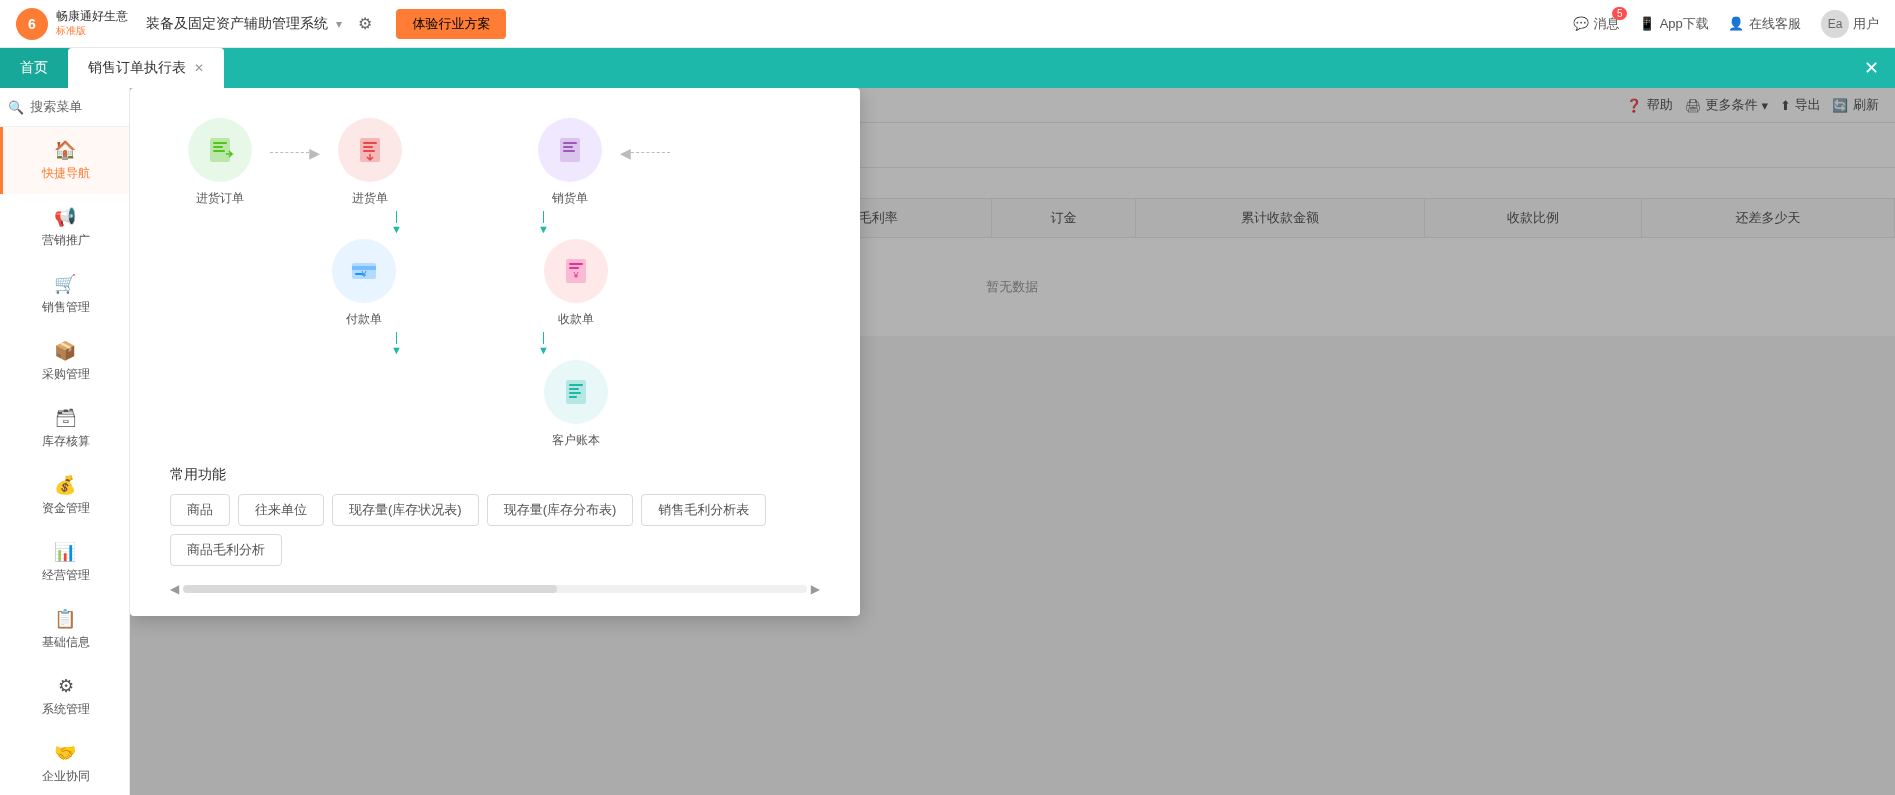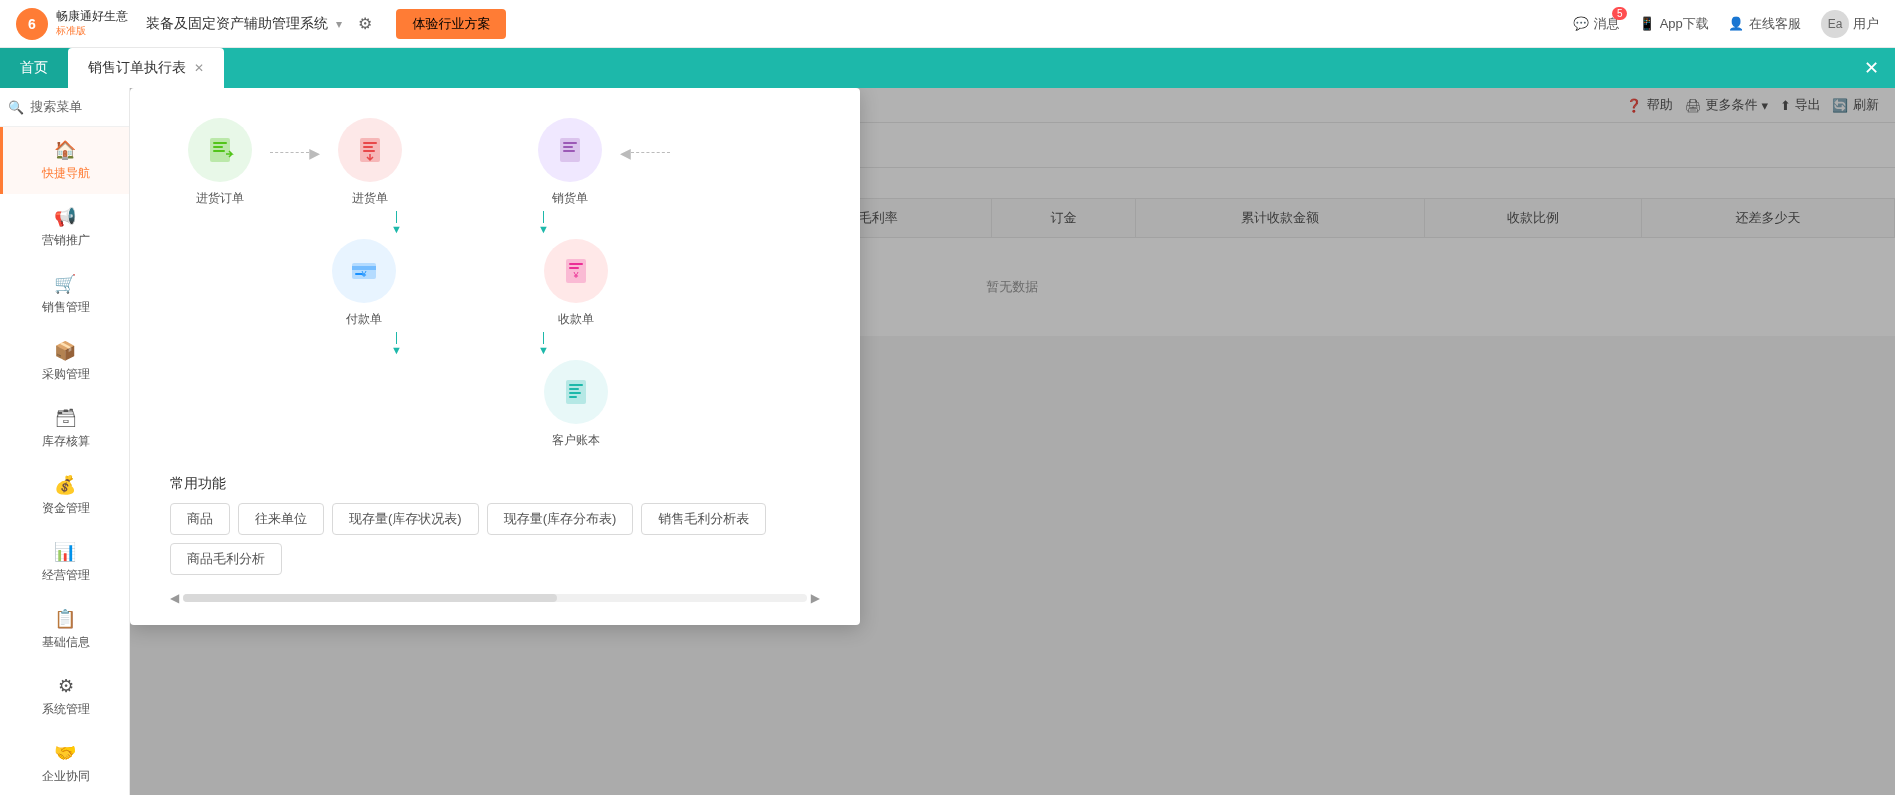--- a/index.html
+++ b/index.html
@@ -330,21 +330,21 @@
     .flow-circle.red { background: #fde8e8; color: #e84749; }
     .flow-circle.purple { background: #f0e8ff; color: #9b59b6; }
     .flow-circle.orange { background: #fff3e8; color: #fa8c16; }
     .flow-circle.blue { background: #e8f4ff; color: #1890ff; }
     .flow-circle.cyan { background: #e8f8f8; color: #1db8aa; }
     .flow-circle.pink { background: #ffe8e8; color: #eb2f96; }
     .flow-circle.light-orange { background: #fff3e0; color: #ff9800; }
     .flow-label { font-size: 12px; color: #555; text-align: center; }
 
     
-    .common-functions { margin-top: 26px; }
+    .common-functions { margin-top: 17px; }
     .cf-title { font-size: 14px; color: #333; margin-bottom: 10px; font-weight: 500; }
     .cf-grid {
       display: flex;
       flex-wrap: wrap;
       gap: 8px;
     }
     .cf-btn {
       border: 1px solid #d9d9d9;
       background: #fff;
       padding: 6px 16px;

